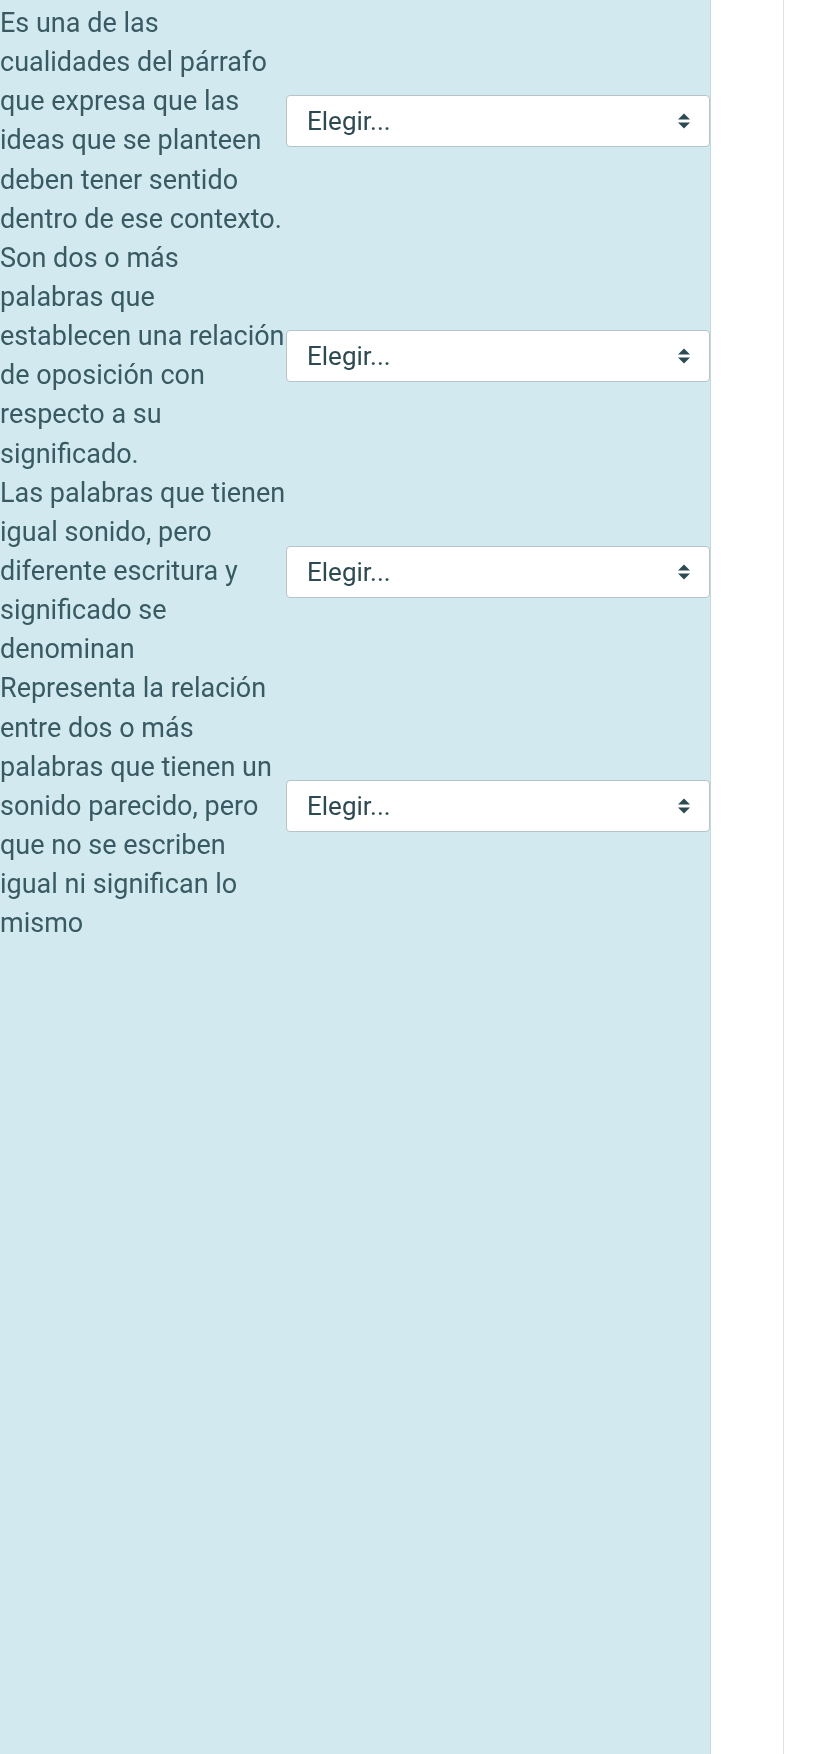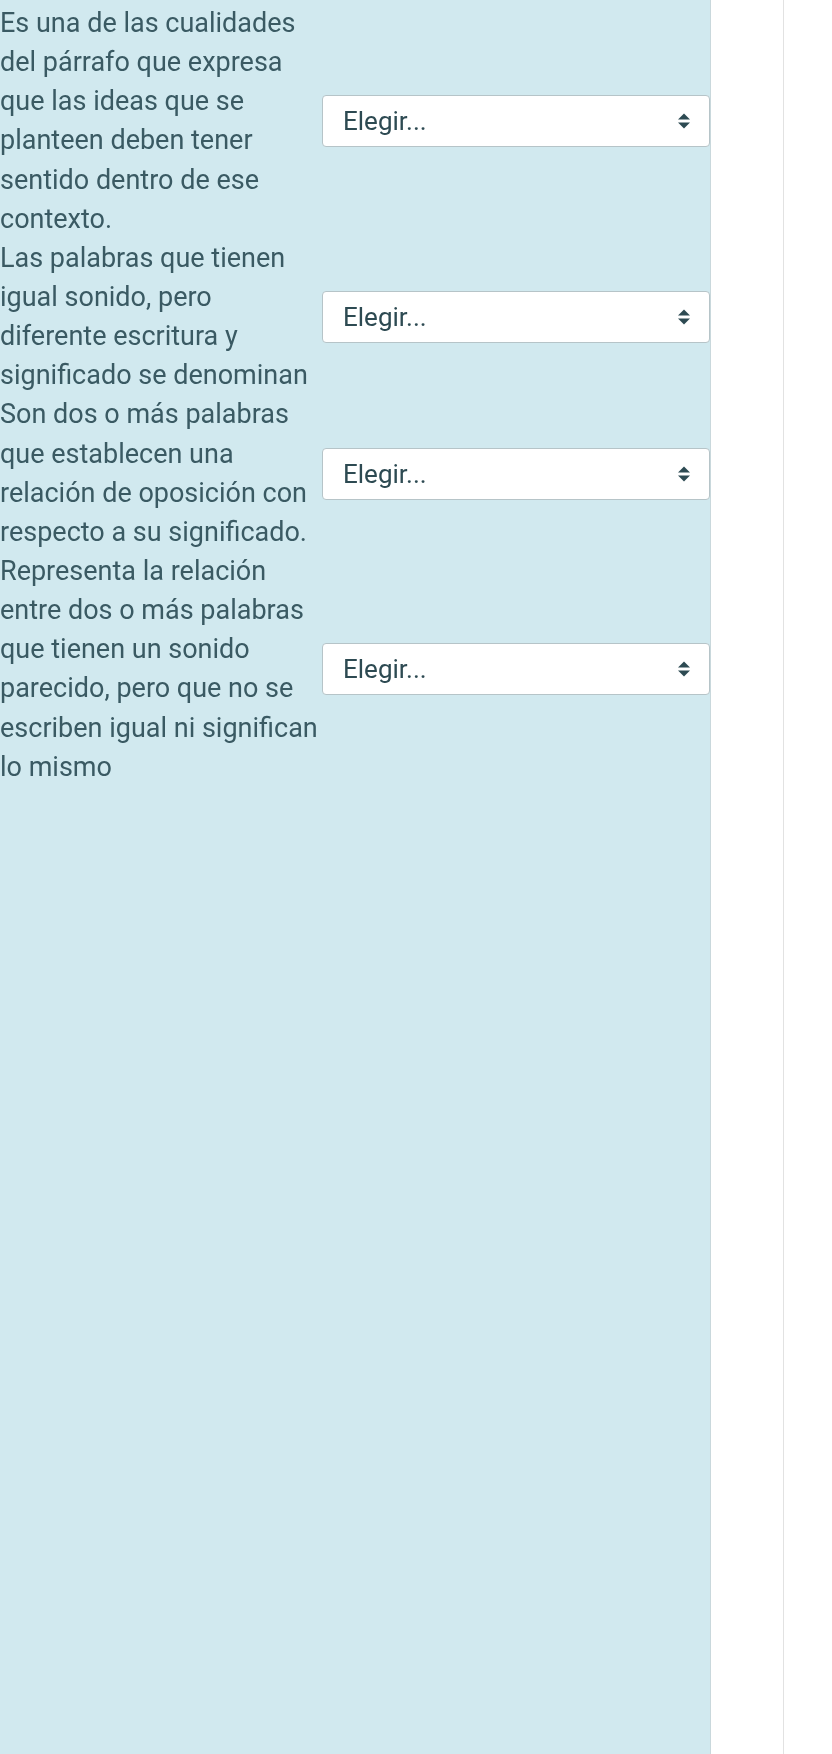--- a/index.html
+++ b/index.html
@@ -50,21 +50,21 @@
     padding: 6px 16px 6px 44px;
     color: #3a5a63;
     font-weight: 400;
   }
   td.answer {
     width: auto;
     padding: 6px 24px 6px 0;
   }
   .select-wrap {
     position: relative;
-    width: 388px;
+    width: 424px;
     max-width: 100%;
   }
   .select-wrap select {
     width: 100%;
     height: 52px;
     background: #ffffff;
     border: 1px solid #b6c4c8;
     border-radius: 4px;
     -webkit-appearance: none;
     -moz-appearance: none;
@@ -115,35 +115,35 @@
                 <option>Elegir...</option>
               </select>
               <span class="caret">
                 <span class="up"></span>
                   <span class="down"></span>
               </span>
             </div>
           </td>
         </tr>
         <tr>
-          <td class="prompt">Las palabras que tienen igual sonido, pero diferente escritura y significado se denominan</td>
+          <td class="prompt">Son dos o más palabras que establecen una relación de oposición con respecto a su significado.</td>
           <td class="answer">
             <div class="select-wrap">
               <select>
                 <option>Elegir...</option>
               </select>
               <span class="caret">
                 <span class="up"></span>
                   <span class="down"></span>
               </span>
             </div>
           </td>
         </tr>
         <tr>
-          <td class="prompt">Son dos o más palabras que establecen una relación de oposición con respecto a su significado.</td>
+          <td class="prompt">Las palabras que tienen igual sonido, pero diferente escritura y significado se denominan</td>
           <td class="answer">
             <div class="select-wrap">
               <select>
                 <option>Elegir...</option>
               </select>
               <span class="caret">
                 <span class="up"></span>
                   <span class="down"></span>
               </span>
             </div>

